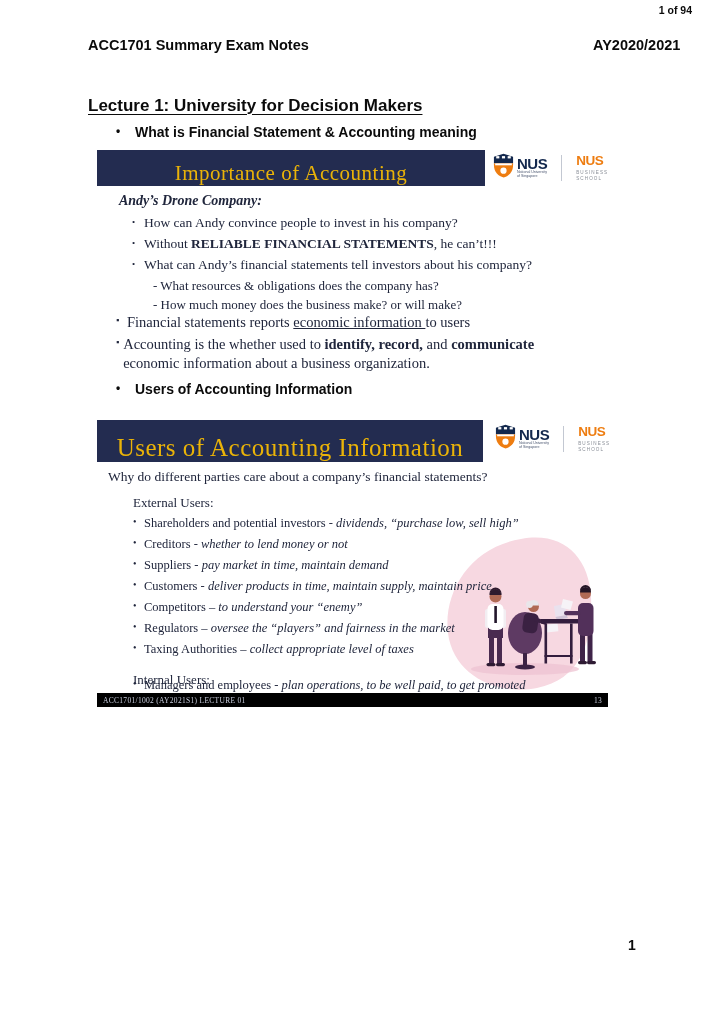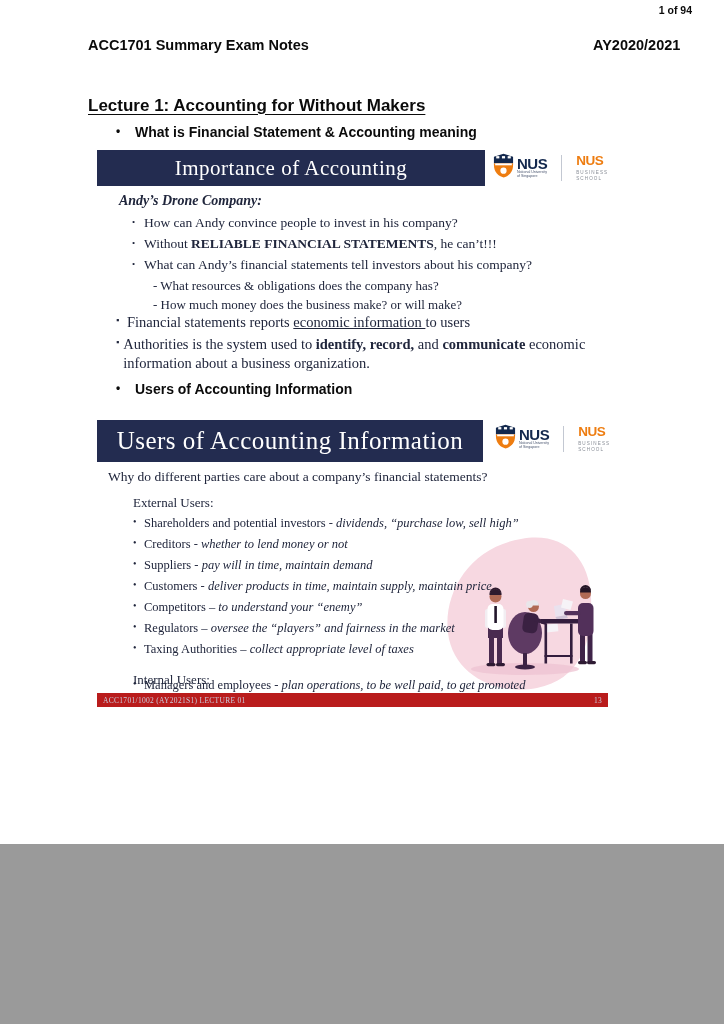--- a/index.html
+++ b/index.html
@@ -1,47 +1,47 @@
 <!DOCTYPE html>
 <html><head>
 <meta charset="utf-8">
 <style>
   html,body{margin:0;padding:0;background:#9a9a9a;}
   .page{
-    position:relative;width:724px;height:844px;background:#ffffff;
+    position:relative;width:724px;height:1024px;background:#ffffff;
     margin:0 auto;overflow:hidden;
     font-family:"Liberation Sans",sans-serif;color:#0b0b0b;
   }
   .abs{position:absolute;}
   
   .page-indicator{top:4px;right:32px;font-size:10.5px;font-weight:bold;}
   .doc-title{left:88px;top:37px;font-size:14.5px;font-weight:bold;}
   .academic-year{left:557px;top:37px;font-size:14.5px;font-weight:bold;margin-left:36px;}
   .lecture-heading{left:88px;top:96px;font-size:17px;font-weight:bold;text-decoration:underline;text-underline-offset:3px;}
   .sec-bullet{font-size:14px;font-weight:bold;display:flex;}
   .sec-bullet .blt{width:19px;font-size:12px;}
   .page-number{left:628px;top:937px;font-size:14px;font-weight:bold;}
   
   .slide{font-family:"Liberation Serif",serif;color:#20263c;}
-  .bar{background:#232c50;color:#ffffff;display:flex;align-items:center;justify-content:center;}
+  .bar{background:#232c50;color:#eab308;display:flex;align-items:flex-end;justify-content:center;}
   .bar1{left:0;top:3px;width:388px;height:36px;font-size:21px;letter-spacing:.5px;}
   .bar2{left:0;top:3px;width:386px;height:42px;font-size:25px;letter-spacing:.5px;}
   .b{font-weight:bold;} .i{font-style:italic;} .u{text-decoration:underline;}
   .s1-heading{left:22px;top:46px;font-size:14px;font-weight:bold;font-style:italic;}
   .s1-li{font-size:13.5px;display:flex;}
   .s1-li .blt{width:12px;font-size:9px;padding-top:2px;}
   .s1-dash{font-size:13px;}
   .s1-f{font-size:14.5px;display:flex;width:478px;line-height:1.32;}
   .s1-f .blt{width:11px;font-size:9px;padding-top:2px;}
   .s2-q{left:11px;top:52px;font-size:13.5px;}
   .s2-label{left:36px;font-size:13px;z-index:2;}
   .s2-item{left:36px;font-size:12.5px;display:flex;z-index:2;white-space:nowrap;}
   .s2-item .blt{width:11px;font-size:10px;}
   
-  .slide-footer{left:0;top:276px;width:511px;height:14px;background:#b91c1c;z-index:3;
+  .slide-footer{left:0;top:276px;width:511px;height:14px;background:#000000;z-index:3;
     display:flex;align-items:center;justify-content:space-between;
     font-size:7.5px;letter-spacing:.3px;color:#c9cede;padding:6px 6px;box-sizing:border-box;}
   
   .nus-logo{display:flex;align-items:center;gap:14px;background:#fff;}
   .nus-left{display:flex;align-items:center;gap:3px;}
   .nus-wordblock{display:flex;flex-direction:column;line-height:1;}
   .nus-word{font-family:"Liberation Sans",sans-serif;font-weight:bold;font-size:15px;color:#13284d;letter-spacing:-.5px;}
   .nus-sub{font-family:"Liberation Sans",sans-serif;font-size:3.6px;color:#4a5670;}
   .nus-divider{width:1px;height:26px;background:#c3c8d2;}
   .biz-block{display:flex;flex-direction:column;line-height:1.25;}
@@ -51,21 +51,21 @@
 </style>
 </head>
 <body>
 
 <div class="page">
 
   <div class="abs page-indicator">1 of 94</div>
   <div class="abs doc-title">ACC1701 Summary Exam Notes</div>
   <div class="abs academic-year">AY2020/2021</div>
 
-  <div class="abs lecture-heading">Lecture 1: Accounting for Without Makers</div>
+  <div class="abs lecture-heading">Lecture 1: University for Decision Makers</div>
 
   <div class="abs sec-bullet" style="left:116px;top:124px;">
     <span class="blt">•</span>
     <span>What is Financial Statement &amp; Accounting meaning</span>
   </div>
 
   <div class="abs slide" style="left:97px;top:147px;width:517px;height:237px;">
     <div class="abs bar bar1">
       <span>Importance of Accounting</span>
     </div>
@@ -120,21 +120,21 @@
     </div>
     <div class="abs s1-dash" style="left:56px;top:150px;">- How much money does the business make? or will make?</div>
     <div class="abs s1-dash" style="left:56px;top:131px;">- What resources &amp; obligations does the company has?</div>
 
     <div class="abs s1-f" style="left:19px;top:166px;">
       <span class="blt">▪</span>
       <span><span>Financial statements reports </span><span class="u">economic information </span><span>to users</span></span>
     </div>
     <div class="abs s1-f" style="left:19px;top:188px;">
       <span class="blt">▪</span>
-      <span><span>Authorities is the system used to </span><span class="b">identify, record,</span><span> and </span><span class="b">communicate</span><span> economic information about a business organization.</span></span>
+      <span><span>Accounting is the whether used to </span><span class="b">identify, record,</span><span> and </span><span class="b">communicate</span><span> economic information about a business organization.</span></span>
     </div>
   </div>
 
   <div class="abs sec-bullet" style="left:116px;top:381px;">
     <span class="blt">•</span>
     <span>Users of Accounting Information</span>
   </div>
 
   <div class="abs slide" style="left:97px;top:417px;width:517px;height:293px;">
     <div class="abs bar bar2">
@@ -182,21 +182,21 @@
     <div class="abs s2-item" style="top:99px;">
       <span class="blt">•</span>
       <span><span>Shareholders and potential investors - </span><span class="i">dividends, “purchase low, sell high”</span></span>
     </div>
     <div class="abs s2-item" style="top:120px;">
       <span class="blt">•</span>
       <span><span>Creditors - </span><span class="i">whether to lend money or not</span></span>
     </div>
     <div class="abs s2-item" style="top:141px;">
       <span class="blt">•</span>
-      <span><span>Suppliers - </span><span class="i">pay will in time, maintain demand</span></span>
+      <span><span>Suppliers - </span><span class="i">pay market in time, maintain demand</span></span>
     </div>
     <div class="abs s2-item" style="top:162px;">
       <span class="blt">•</span>
       <span><span>Customers - </span><span class="i">deliver products in time, maintain supply, maintain price</span></span>
     </div>
     <div class="abs s2-item" style="top:183px;">
       <span class="blt">•</span>
       <span><span>Competitors – </span><span class="i">to understand your “enemy”</span></span>
     </div>
     <div class="abs s2-item" style="top:204px;">

